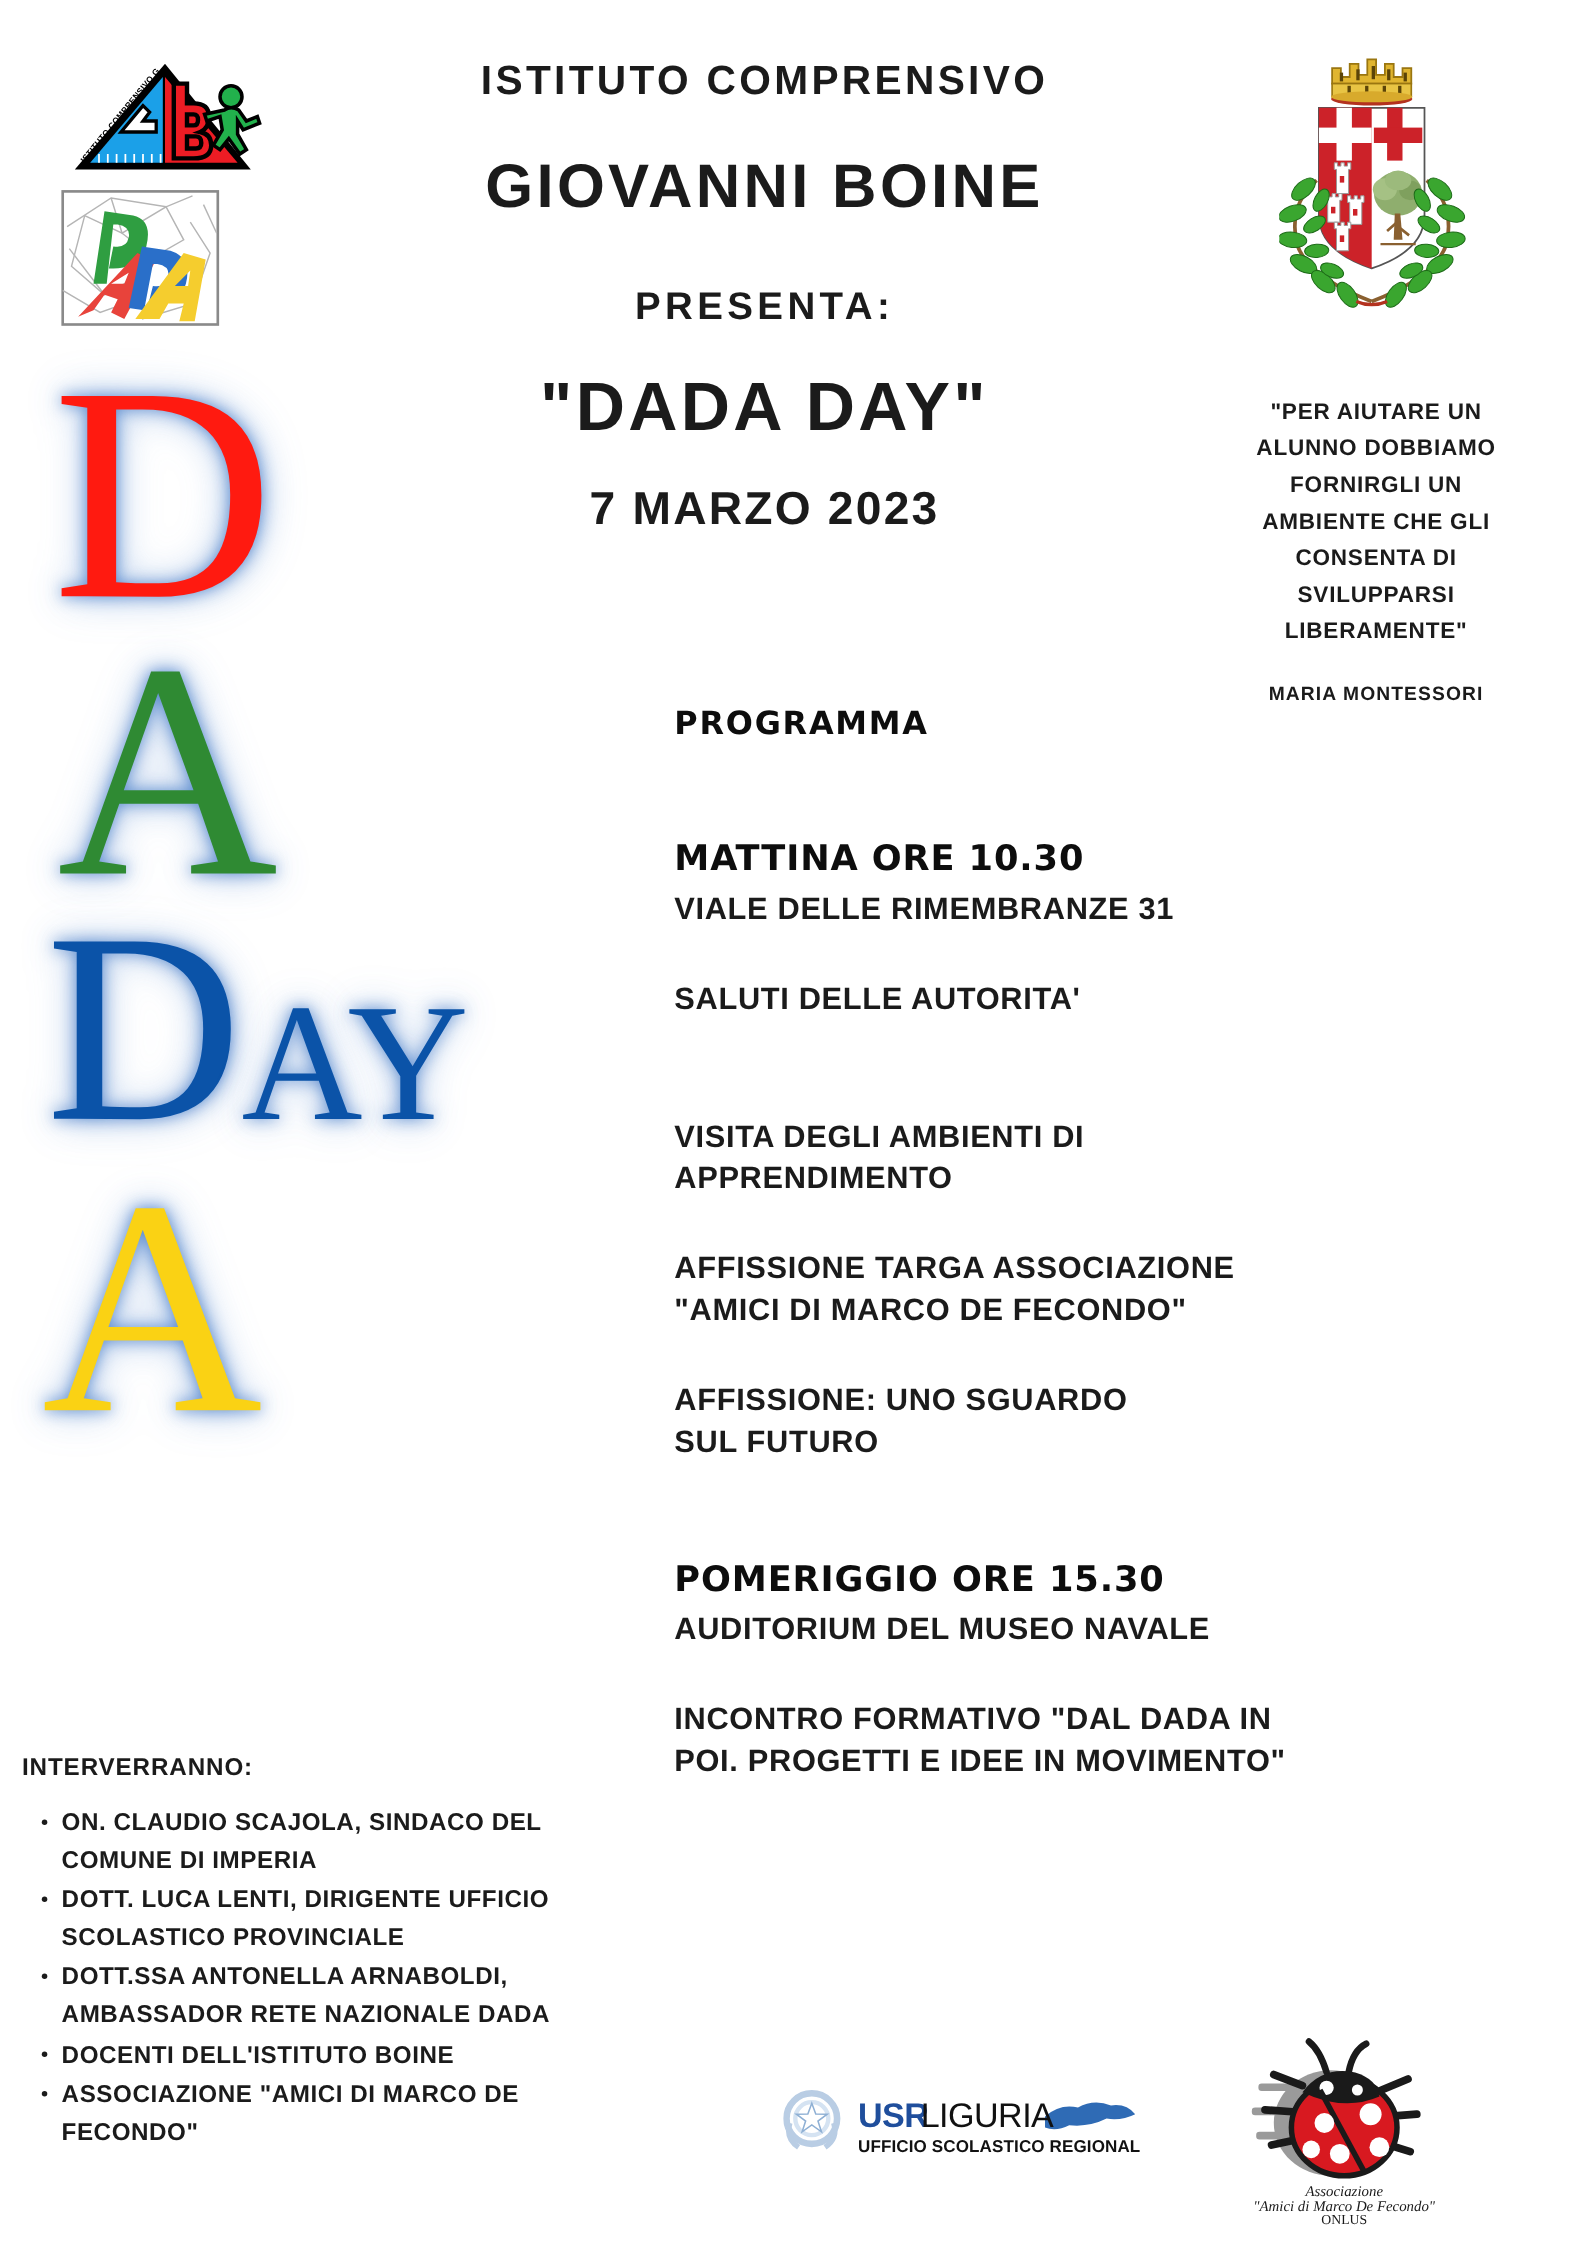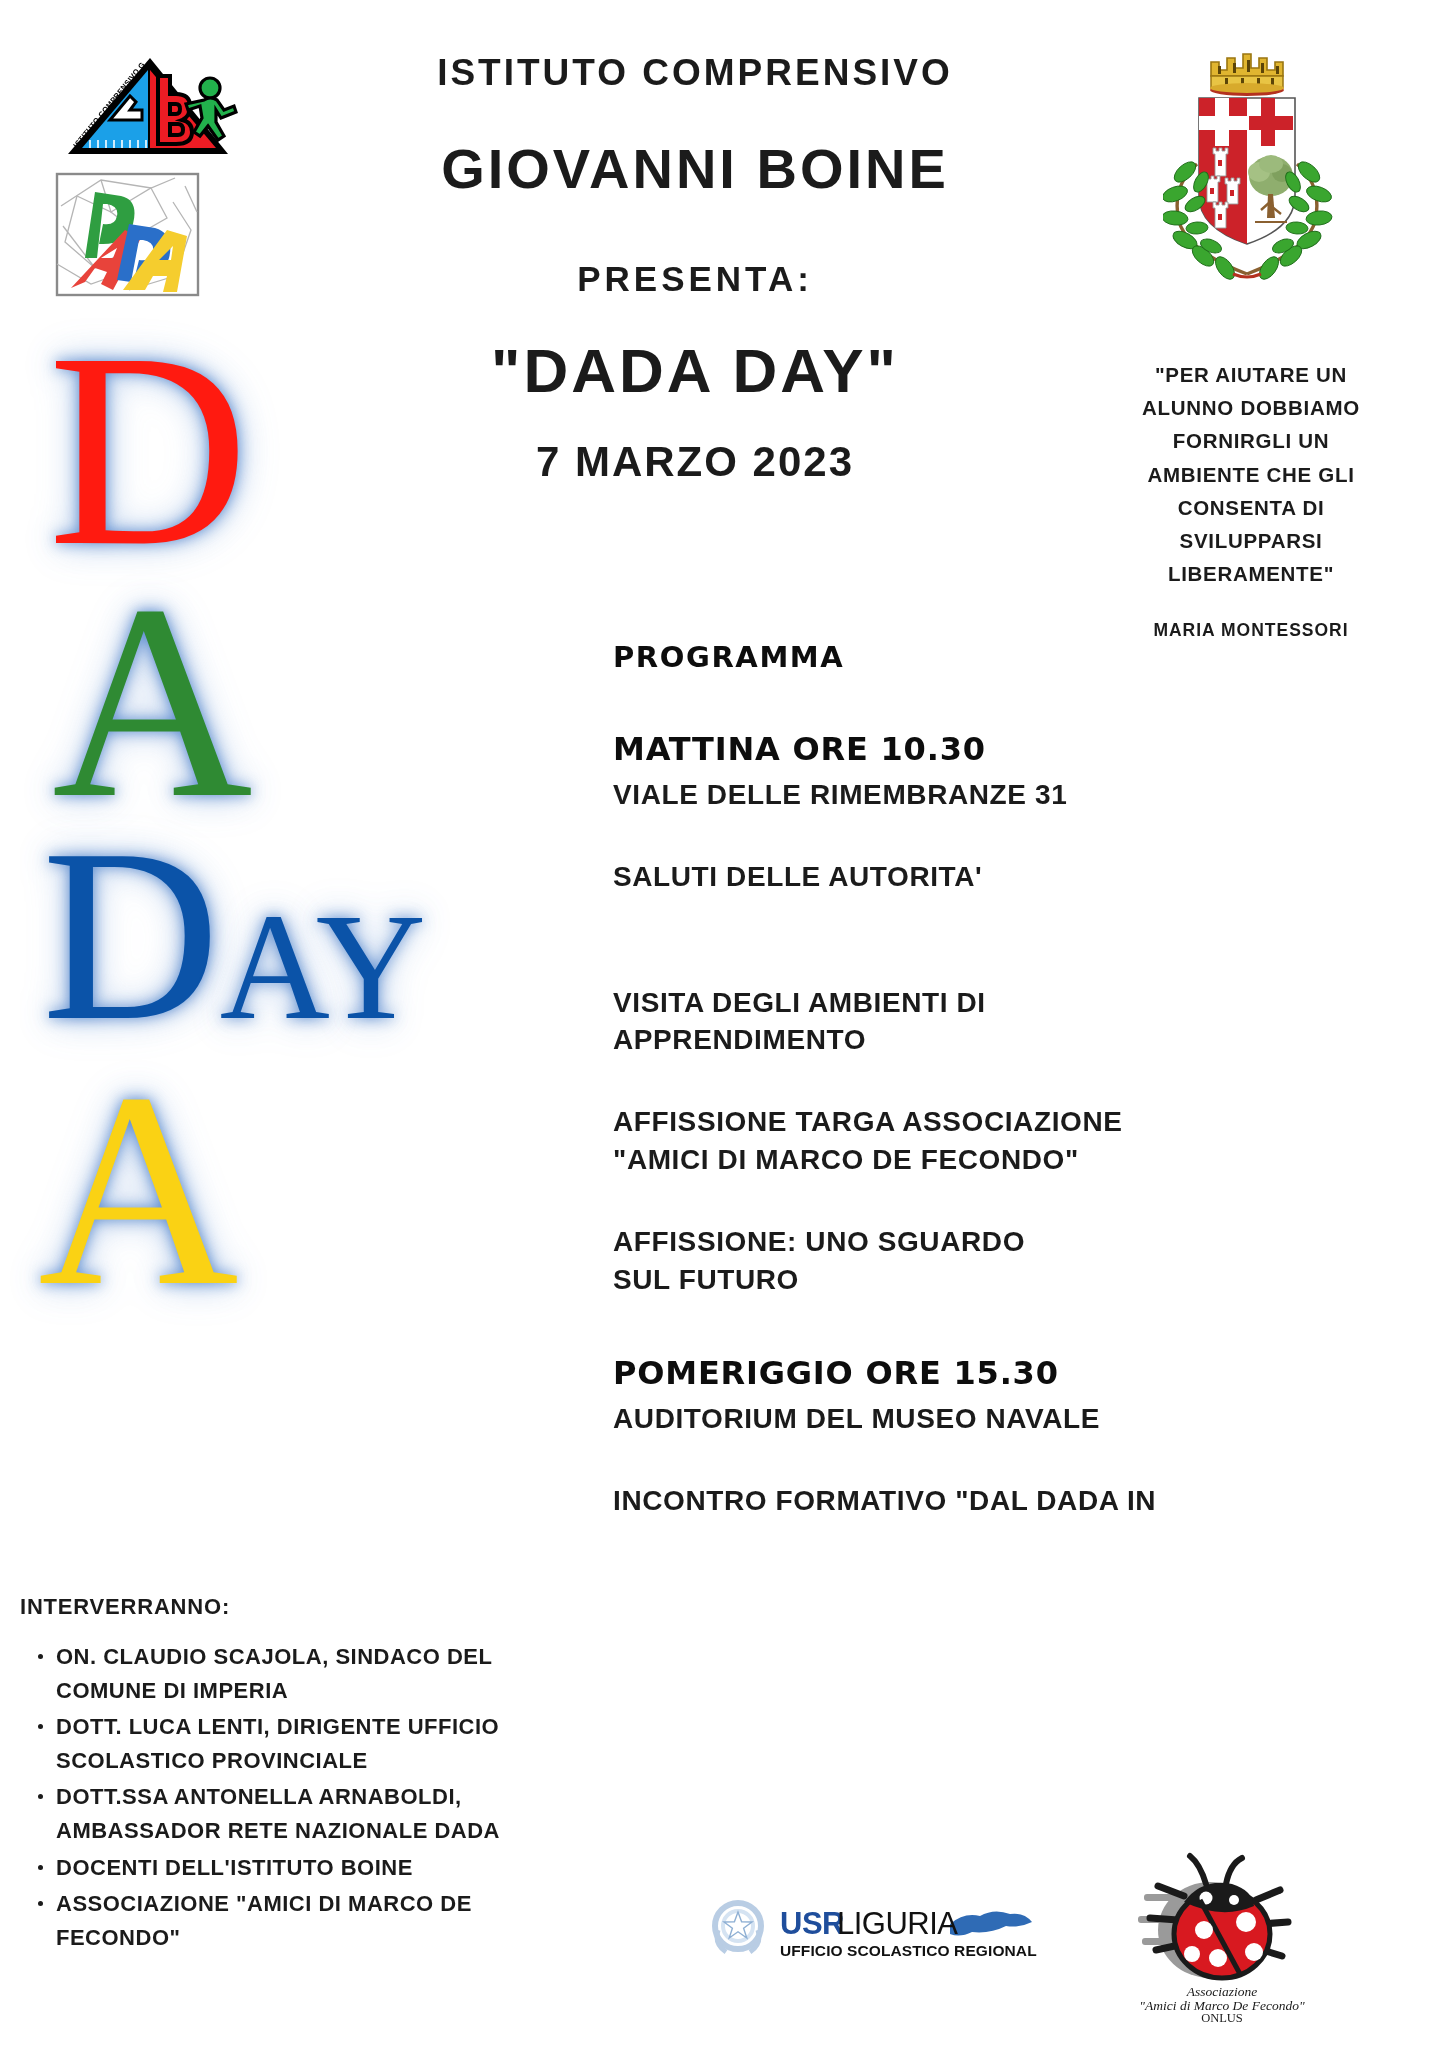--- a/index.html
+++ b/index.html
@@ -91,20 +91,21 @@
 
   
   .program { position: absolute; left: 613px; top: 640px; width: 790px; }
   .prog-title {
     font-size: 29px; font-weight: 900; letter-spacing: 1.6px; color: #0d0d0d;
     font-family: "DejaVu Sans", sans-serif;
   }
   .prog-slot-head {
     font-size: 32px; font-weight: 900; letter-spacing: 0.8px; color: #0d0d0d;
     font-family: "DejaVu Sans", sans-serif;
+    margin-top: 31px;
   }
   .prog-line {
     font-size: 28px; font-weight: 700; letter-spacing: 0.6px; color: #1b1b1b;
     line-height: 1.35;
   }
   .gap-lg { height: 56px; }
   .gap-md { height: 44px; }
   .gap-sm { height: 8px; }
 
   
@@ -352,20 +353,21 @@
     </div>
 
     <div class="gap-lg"></div>
     <div class="prog-slot-head">POMERIGGIO ORE 15.30</div>
     <div class="gap-sm"></div>
     <div class="prog-line">AUDITORIUM DEL MUSEO NAVALE</div>
 
     <div class="gap-md"></div>
     <div class="prog-line">
       <div>INCONTRO FORMATIVO "DAL DADA IN</div>
+      <div>POI. PROGETTI E IDEE IN MOVIMENTO"</div>
     </div>
   </div>
 
   <div class="speakers">
     <div class="speakers-title">INTERVERRANNO:</div>
     <ul>
       <li>ON. CLAUDIO SCAJOLA, SINDACO DEL COMUNE DI IMPERIA</li>
       <li>DOTT. LUCA LENTI, DIRIGENTE UFFICIO SCOLASTICO PROVINCIALE</li>
       <li>DOTT.SSA ANTONELLA ARNABOLDI, AMBASSADOR  RETE NAZIONALE DADA</li>
       <li>DOCENTI DELL'ISTITUTO BOINE</li>

